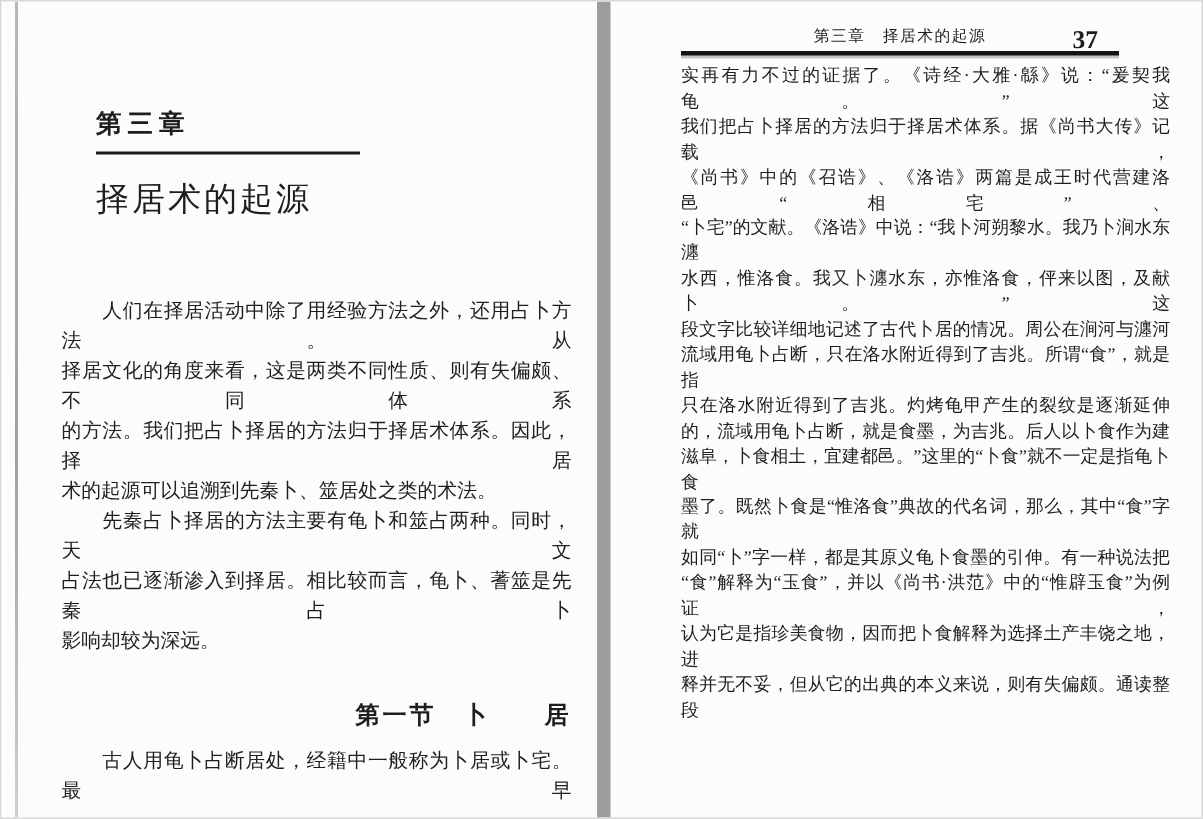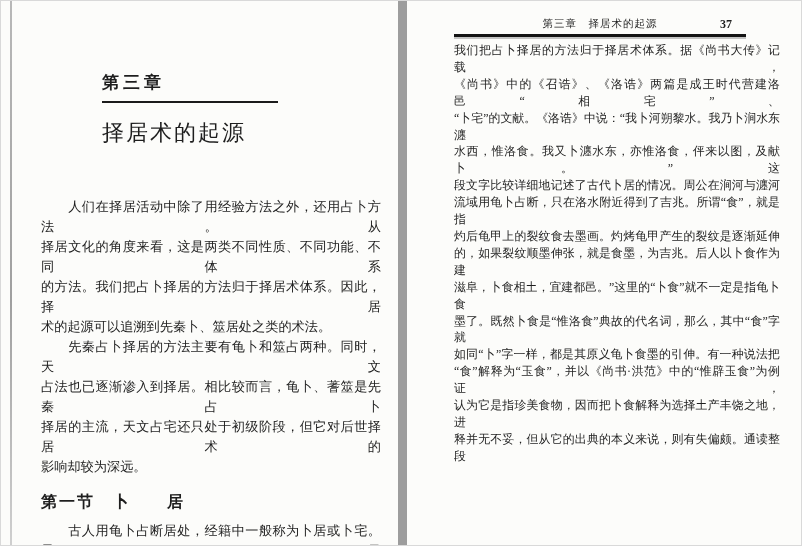--- a/index.html
+++ b/index.html
@@ -17,42 +17,42 @@
   .gutter {
     position:absolute; left:397px; top:0; width:9px; height:100%;
     background:#9d9d9d;
     box-shadow:-7px 0 9px -5px rgba(0,0,0,0.14), 7px 0 9px -5px rgba(0,0,0,0.14);
   }
   .page { position:absolute; top:0; height:100%; }
   .page-left  { left:11px;  width:386px; }
   .page-right { left:406px; width:396px; }
 
   
-  .chapter-block { position:absolute; left:52px; top:70px;margin-left:38px; }
+  .chapter-block { position:absolute; left:52px; top:70px; }
   .chapter-label { font-size:17px; font-weight:bold; letter-spacing:4px; }
   .chapter-rule  { width:176px; height:2px; background:#1b1b1b; margin-top:7px; }
   .chapter-title { margin-top:15px; font-size:22px; font-weight:normal; letter-spacing:2px; }
 
   .body-left {
     position:absolute; left:29px; top:196px; width:340px;
     font-size:13.2px; line-height:20px;
   }
   .section-heading {
-    text-align:left; font-size:16px; font-weight:bold;
-    margin:15px 0 9px; letter-spacing:2px;
+    text-align:right; font-size:16px; font-weight:bold;
+    margin:31px 0 9px; letter-spacing:2px;
   }
 
   
   .running-header {
     position:absolute; left:47px; top:16px; width:292px;
     font-size:10.5px; text-align:center; letter-spacing:1px;
   }
   .rh-page {
     position:absolute; right:14px; top:0;
-    font-size:12px; font-weight:bold; letter-spacing:0;
+    font-size:17px; font-weight:bold; letter-spacing:0;
   }
   .header-rule {
     position:absolute; left:47px; top:33px; width:292px; height:3px;
     background:#141414; box-shadow:0 2px 0 rgba(0,0,0,0.22);
   }
   .body-right {
     position:absolute; left:47px; top:41px; width:326px;
     font-size:11.9px; line-height:16.9px;
   }
 
@@ -68,55 +68,55 @@
 
   <div class="page page-left">
     <div class="chapter-block">
       <div class="chapter-label">第三章</div>
       <div class="chapter-rule"></div>
       <div class="chapter-title">择居术的起源</div>
     </div>
     <div class="body-left">
       <div class="para">
           <div class="line">　　人们在择居活动中除了用经验方法之外，还用占卜方法。从</div>
-          <div class="line">择居文化的角度来看，这是两类不同性质、不同功能、不同体系</div>
+          <div class="line">择居文化的角度来看，这是两类不同性质、则有失偏颇、不同体系</div>
           <div class="line">的方法。我们把占卜择居的方法归于择居术体系。因此，择居</div>
           <div class="line para-end">术的起源可以追溯到先秦卜、筮居处之类的术法。</div>
         </div>
       <div class="para">
           <div class="line">　　先秦占卜择居的方法主要有龟卜和筮占两种。同时，天文</div>
           <div class="line">占法也已逐渐渗入到择居。相比较而言，龟卜、蓍筮是先秦占卜</div>
-          <div class="line">择居的主流，天文占宅还只处于初级阶段，但它对后世择居术的</div>
           <div class="line para-end">影响却较为深远。</div>
         </div>
       <div class="section-heading">第一节　卜　　居</div>
       <div class="para">
           <div class="line">　　古人用龟卜占断居处，经籍中一般称为卜居或卜宅。最早</div>
         </div>
     </div>
   </div>
 
   <div class="gutter"></div>
 
   <div class="page page-right">
     <div class="running-header">
       <span>第三章　择居术的起源</span>
       <span class="rh-page">37</span>
     </div>
     <div class="header-rule"></div>
     <div class="body-right">
       <div class="para">
+          <div class="line">实再有力不过的证据了。《诗经·大雅·緜》说：“爰契我龟。”这</div>
           <div class="line">我们把占卜择居的方法归于择居术体系。据《尚书大传》记载，</div>
           <div class="line">《尚书》中的《召诰》、《洛诰》两篇是成王时代营建洛邑“相宅”、</div>
           <div class="line">“卜宅”的文献。《洛诰》中说：“我卜河朔黎水。我乃卜涧水东瀍</div>
           <div class="line">水西，惟洛食。我又卜瀍水东，亦惟洛食，伻来以图，及献卜。”这</div>
           <div class="line">段文字比较详细地记述了古代卜居的情况。周公在涧河与瀍河</div>
           <div class="line">流域用龟卜占断，只在洛水附近得到了吉兆。所谓“食”，就是指</div>
-          <div class="line">灼后龟甲上的裂纹食去墨画。灼烤龟甲产生的裂纹是逐渐延伸</div>
-          <div class="line">的，如果裂纹顺墨伸张，就是食墨，为吉兆。后人以卜食作为建</div>
+          <div class="line">只在洛水附近得到了吉兆。灼烤龟甲产生的裂纹是逐渐延伸</div>
+          <div class="line">的，流域用龟卜占断，就是食墨，为吉兆。后人以卜食作为建</div>
           <div class="line">滋阜，卜食相土，宜建都邑。”这里的“卜食”就不一定是指龟卜食</div>
           <div class="line">墨了。既然卜食是“惟洛食”典故的代名词，那么，其中“食”字就</div>
           <div class="line">如同“卜”字一样，都是其原义龟卜食墨的引伸。有一种说法把</div>
           <div class="line">“食”解释为“玉食”，并以《尚书·洪范》中的“惟辟玉食”为例证，</div>
           <div class="line">认为它是指珍美食物，因而把卜食解释为选择土产丰饶之地，进</div>
           <div class="line">释并无不妥，但从它的出典的本义来说，则有失偏颇。通读整段</div>
         </div>
 
     </div>
   </div>

